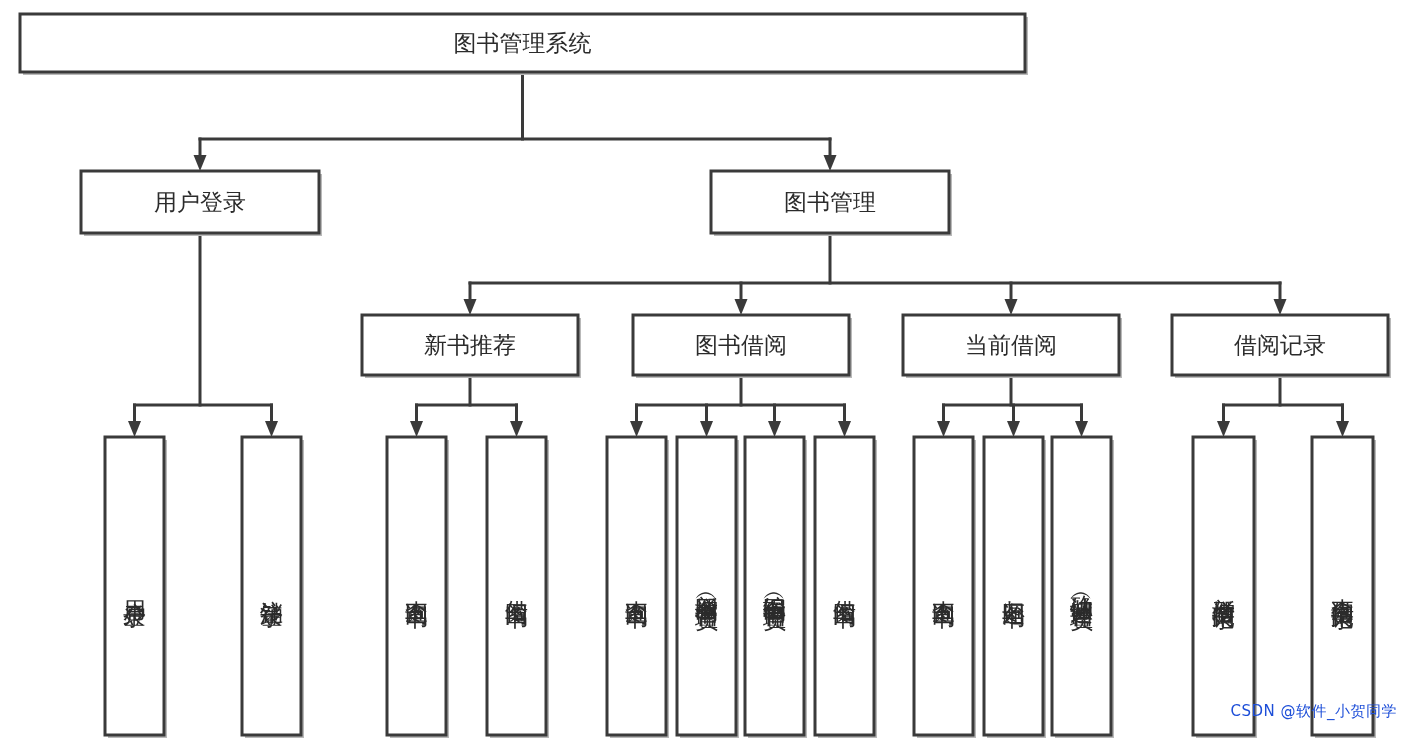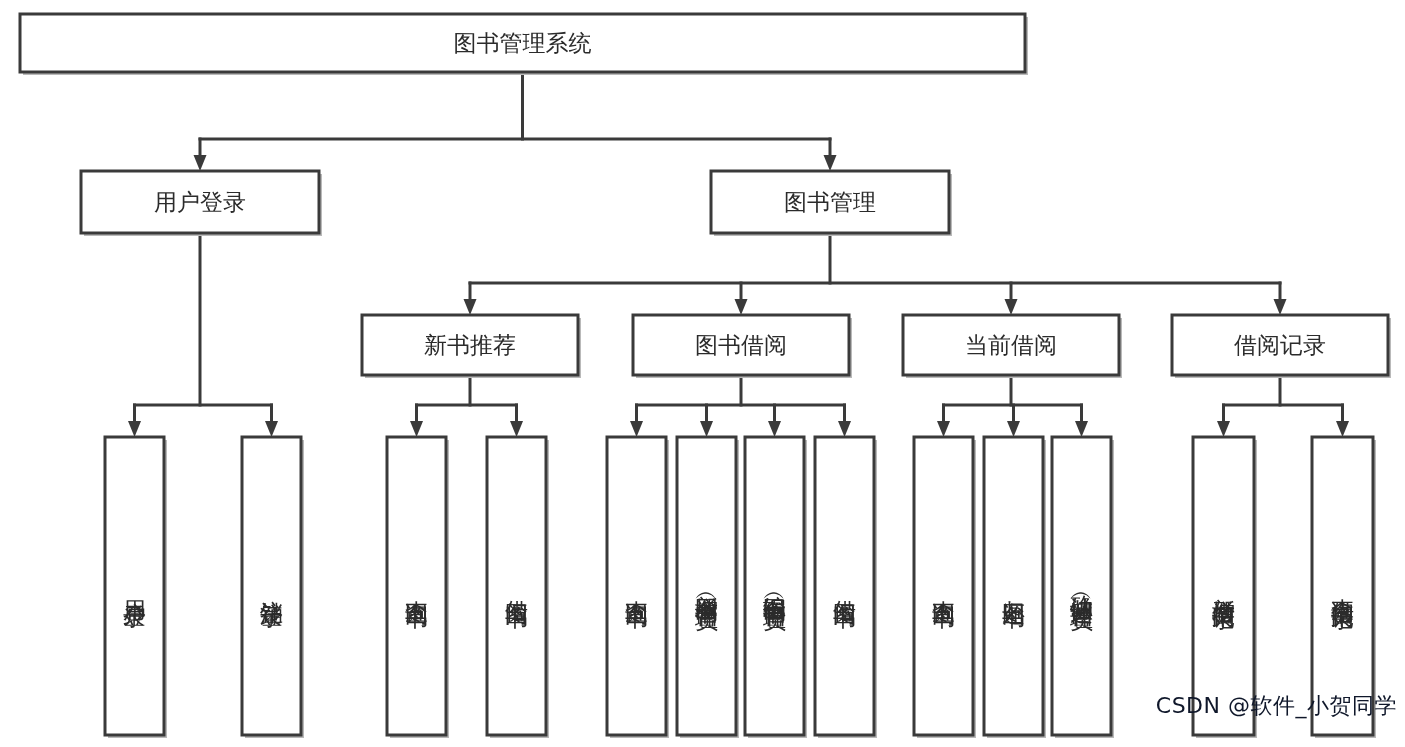--- a/index.html
+++ b/index.html
@@ -68,22 +68,22 @@
     line-height: 1.18;
     letter-spacing: 2px;
     color: #2b2b2b;
     white-space: nowrap;
   }
   #watermark {
     position: absolute;
     right: 8px;
     bottom: 6px;
     font-family: "DejaVu Sans", "Liberation Sans", sans-serif;
-    font-size: 22px;
-    color: #0f172a;
+    font-size: 15px;
+    color: #1d4ed8;
     letter-spacing: 0.5px;
     user-select: none;
   }
 </style>
 </head>
 <body>
 
 <div id="diagram-root">
   <svg id="tree-svg" viewBox="0 0 1405 747">
       <g>

